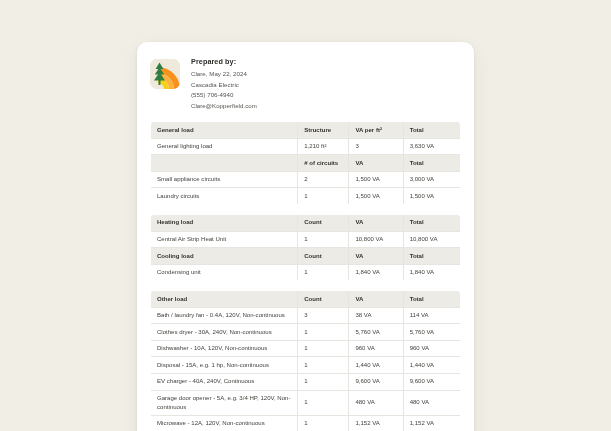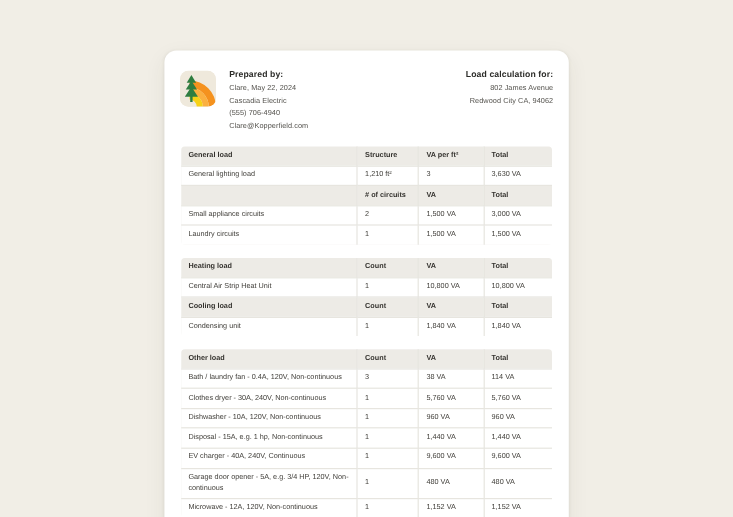--- a/index.html
+++ b/index.html
@@ -132,25 +132,20 @@
       </div>
 
       <div class="prepared">
         <div class="blk-title">Prepared by:</div>
         <div class="blk-line">Clare, May 22, 2024</div>
         <div class="blk-line">Cascadia Electric</div>
         <div class="blk-line">(555) 706-4940</div>
         <div class="blk-line">Clare@Kopperfield.com</div>
       </div>
 
-      <div class="right-col">
-        <div class="blk-title">Load calculation for:</div>
-        <div class="blk-line">802 James Avenue</div>
-        <div class="blk-line">Redwood City CA, 94062</div>
-      </div>
     </div>
 
     <table class="tbl">
       <colgroup>
           <col class="c-desc">
           <col class="c-a">
           <col class="c-b">
           <col class="c-c">
         </colgroup>
       <tbody>

